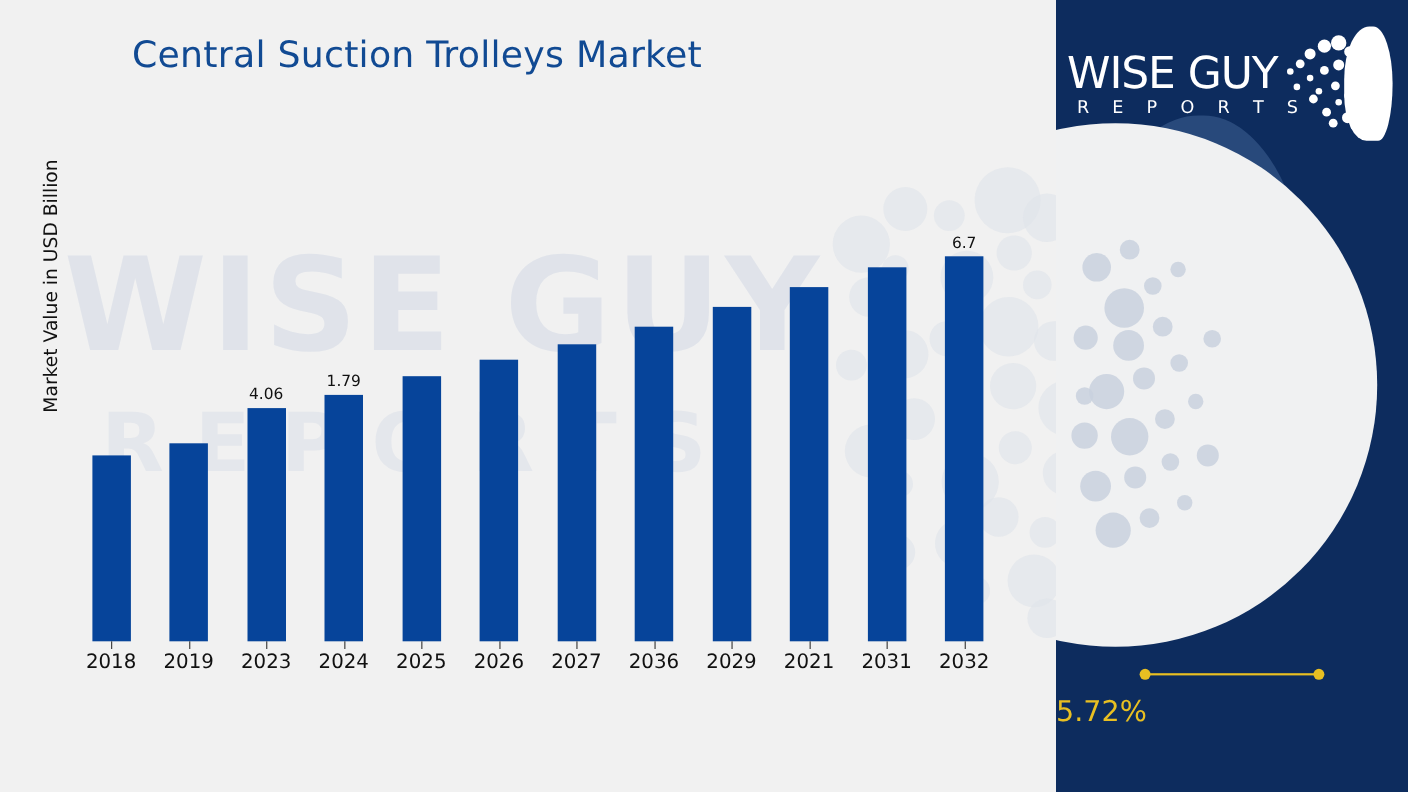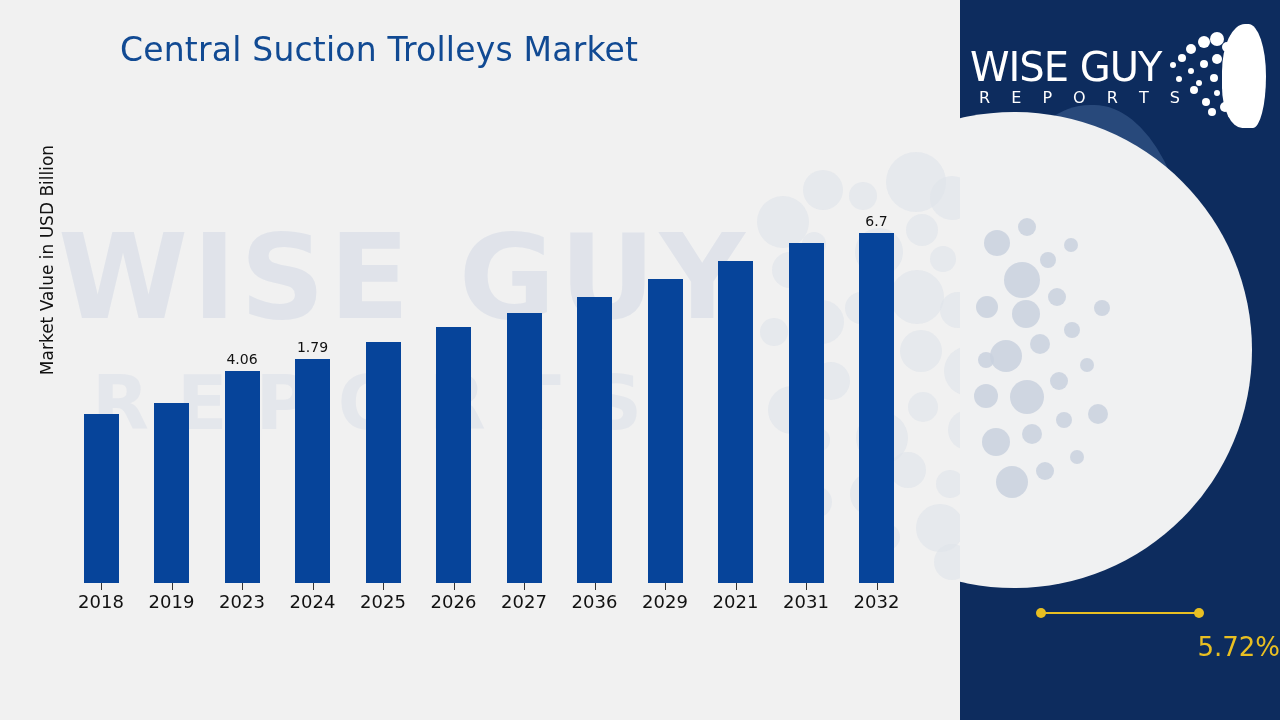--- a/index.html
+++ b/index.html
@@ -85,21 +85,21 @@
   .cagr-title{
     position:absolute;left:0;top:508px;width:320px;text-align:center;
     font-size:25px;color:#e8bf22;line-height:1.35;
   }
   .cagr-divider{
     position:absolute;left:80px;top:612px;width:160px;height:2px;background:#e8bf22;
   }
   .cagr-dot{position:absolute;top:608px;width:10px;height:10px;border-radius:50%;background:#e8bf22;}
   .cagr-dot.l{left:76px;} .cagr-dot.r{left:234px;}
   .cagr-value{
-    position:absolute;left:0;top:632px;width:320px;text-align:right;
+    position:absolute;left:0;top:632px;width:320px;text-align:left;
     font-size:26px;color:#e8bf22;
   }
 
   .bottom-bar{position:absolute;left:0;top:708px;width:960px;height:12px;background:#18607b;}
 </style>
 </head>
 <body>
 
 <div id="page">
 

